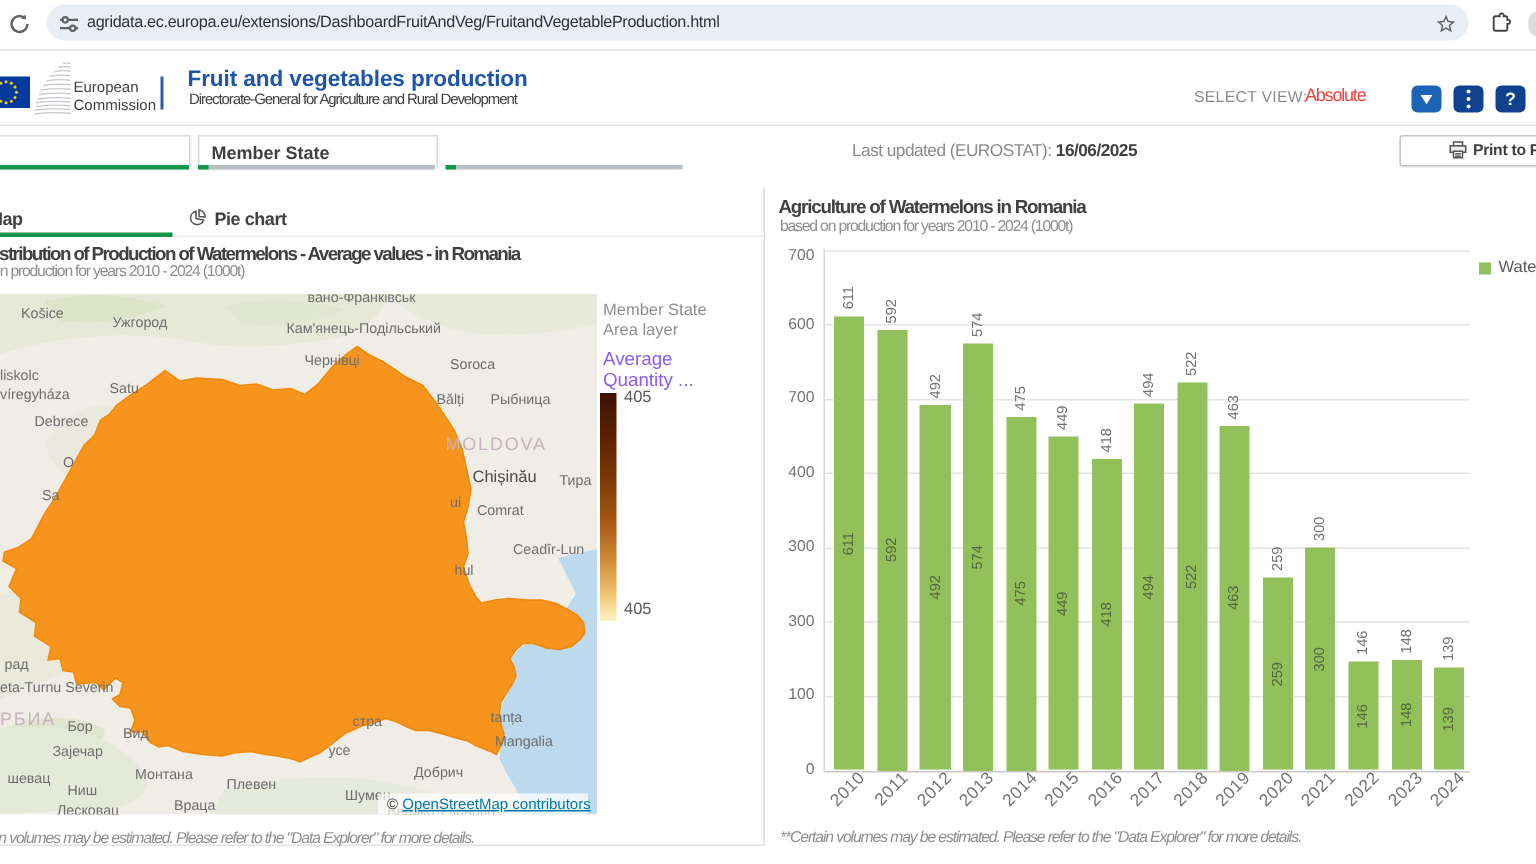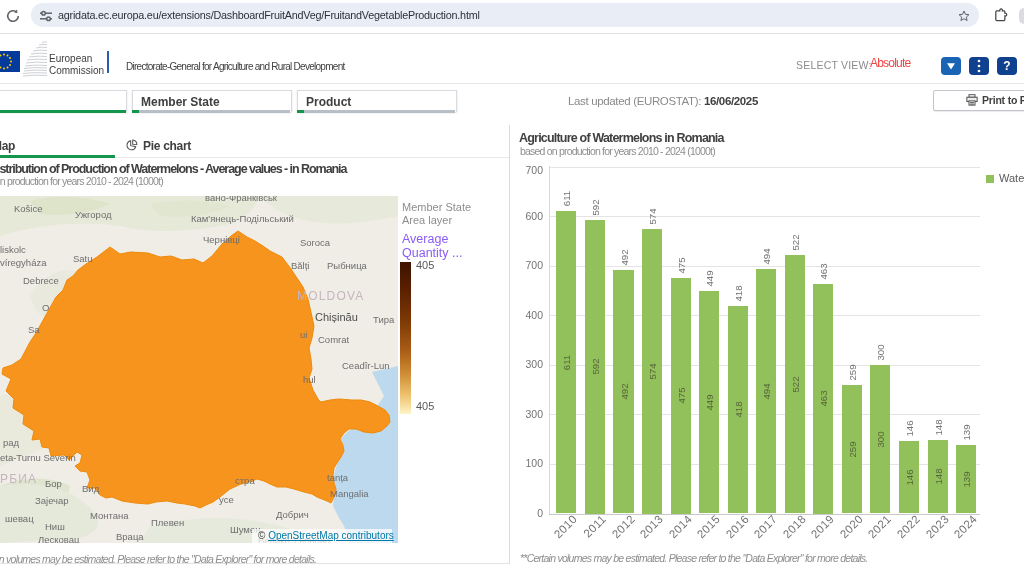--- a/index.html
+++ b/index.html
@@ -110,20 +110,21 @@
         <path d="M7,19 Q16,17.5 25,18.5"></path>
         <path d="M9,16 Q17,14.5 25,15.5"></path>
         <path d="M11,13 Q18,11.5 25,12.5"></path>
         <path d="M14,10 Q19,8.5 25,9.5"></path>
         <path d="M17,7 Q21,5.8 25,6.8"></path>
         <path d="M20,4.5 Q22,3.5 25,4.2"></path>
 </g>
     </svg>
 <div class="ec" style="left:49px;top:53px">European<br>Commission</div>
 <div style="position:absolute;left:107px;top:51px;width:2px;height:22px;background:#2a5caa"></div>
+<div class="hdr-title">Fruit and vegetables production</div>
 <div class="hdr-sub">Directorate-General for Agriculture and Rural Development</div>
 <div class="selview">SELECT VIEW:</div>
 <div class="absol">Absolute</div>
 <div class="bluebtn" style="left:941px;background:#1b63b5"><svg width="8" height="7" viewBox="0 0 8 7" style="margin-top:5px">
         <path d="M0,0.3 h8 l-4,6.2 z" fill="#fff"></path>
       </svg></div>
 <div class="bluebtn" style="left:969px"><svg width="4" height="14" viewBox="0 0 4 14" style="margin-top:2px">
         <g fill="#fff">
           <circle cx="2" cy="2" r="1.35"></circle>
           <circle cx="2" cy="7" r="1.35"></circle>
@@ -133,23 +134,20 @@
 <div class="bluebtn" style="left:997px">?</div>
 <div id="hdrline"></div>
 
 <div class="fbox" style="left:-35px;width:160px"></div>
 <div class="fgreen" style="left:-35px;width:161px"></div>
 <div class="fbox" style="left:132px;width:158px">
       <div class="ftext">Member State</div>
     </div>
 <div class="fbot" style="left:133px;width:157px"></div>
 <div class="fgreen" style="left:132px;width:7px"></div>
-<div class="fbox" style="left:297px;width:158px">
-      <div class="ftext">Product</div>
-    </div>
 <div class="fbot" style="left:298px;width:157px"></div>
 <div class="fgreen" style="left:297px;width:7px"></div>
 <div class="lastupd">Last updated (EUROSTAT): <span style="color:#404040;font-weight:bold">16/06/2025</span></div>
 <div class="btn" style="left:933px;width:120px">
 <svg width="12" height="12" viewBox="0 0 14 14" style="position:absolute;left:32px;top:3px">
         <g stroke="#555" fill="none" stroke-width="1.2">
           <rect x="3.5" y="0.8" width="7" height="3"></rect>
           <rect x="1" y="3.8" width="12" height="5" fill="#eee"></rect>
           <rect x="3.5" y="8" width="7" height="5" fill="#fff"></rect>
           <line x1="4.8" y1="10" x2="9.2" y2="10"></line>

